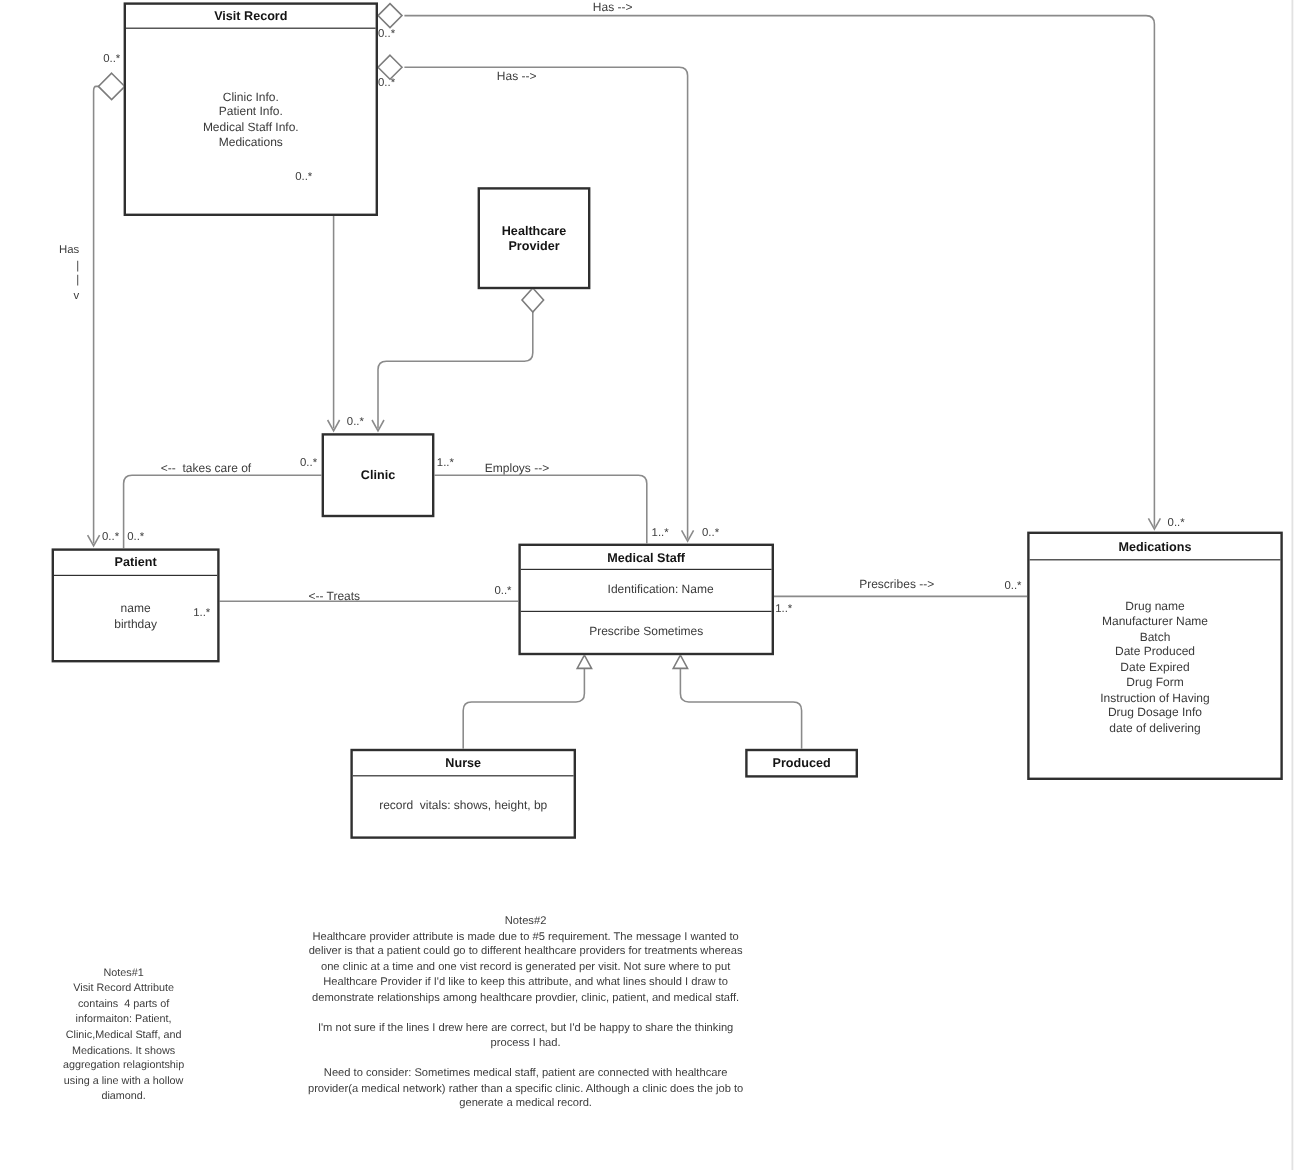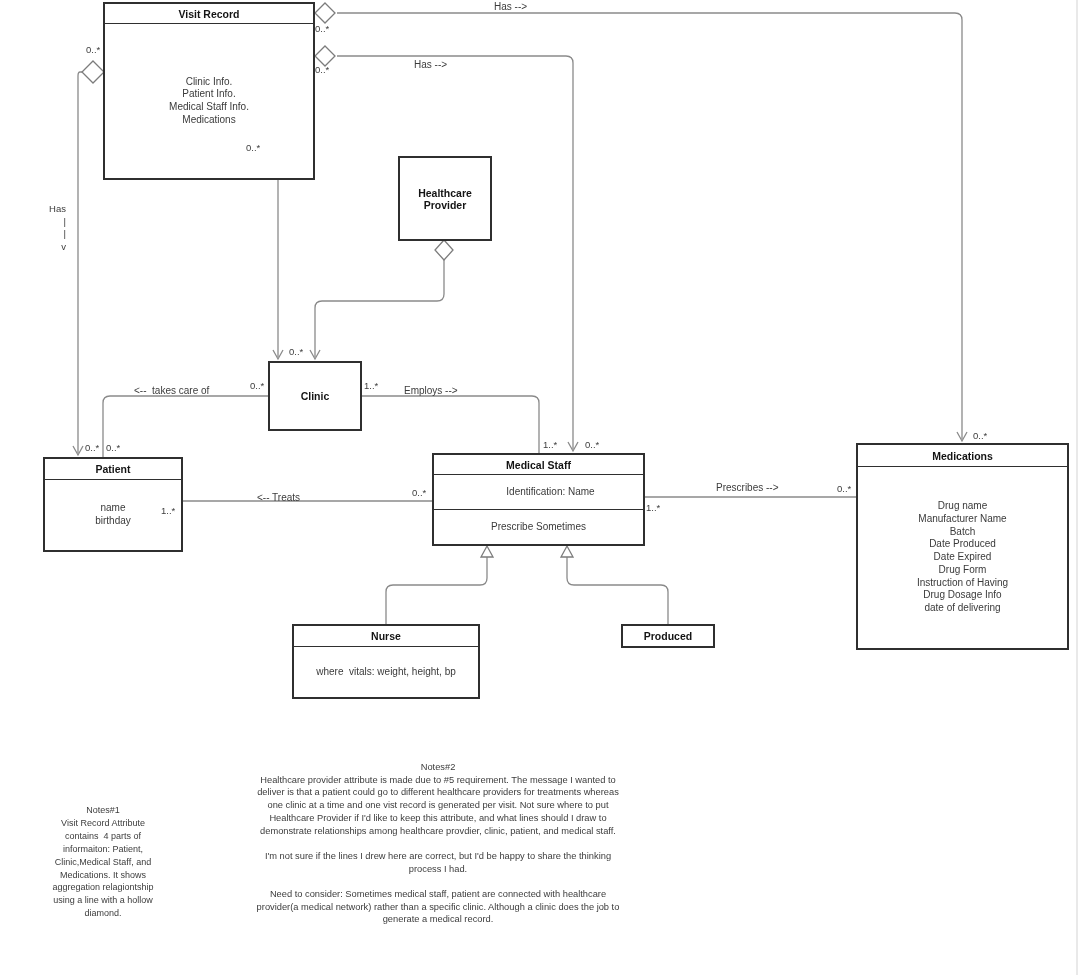--- a/index.html
+++ b/index.html
@@ -129,21 +129,21 @@
       <div>Drug Form</div>
       <div>Instruction of Having</div>
       <div>Drug Dosage Info</div>
       <div>date of delivering</div>
     </div>
   </div>
 
   <div class="uml-box" style="left:292px; top:624px; width:188px; height:75px;justify-content:flex-end;">
     <div class="uml-title" style="height:20px;">Nurse</div>
     <div class="uml-comp sep-top">
-      <div>where  vitals: weight, height, bp</div>
+      <div>record  vitals: shows, height, bp</div>
     </div>
   </div>
 
   <div class="uml-box" style="left:621px; top:624px; width:94px; height:24px;">
     <div class="uml-title fill">Produced</div>
   </div>
 
   <div class="lbl" style="left:494px; top:1px;">Has --&gt;</div>
   <div class="lbl" style="left:414px; top:59px;">Has --&gt;</div>
   <div class="lbl vlabel" style="left:40px; top:203px; width:26px;">Has

